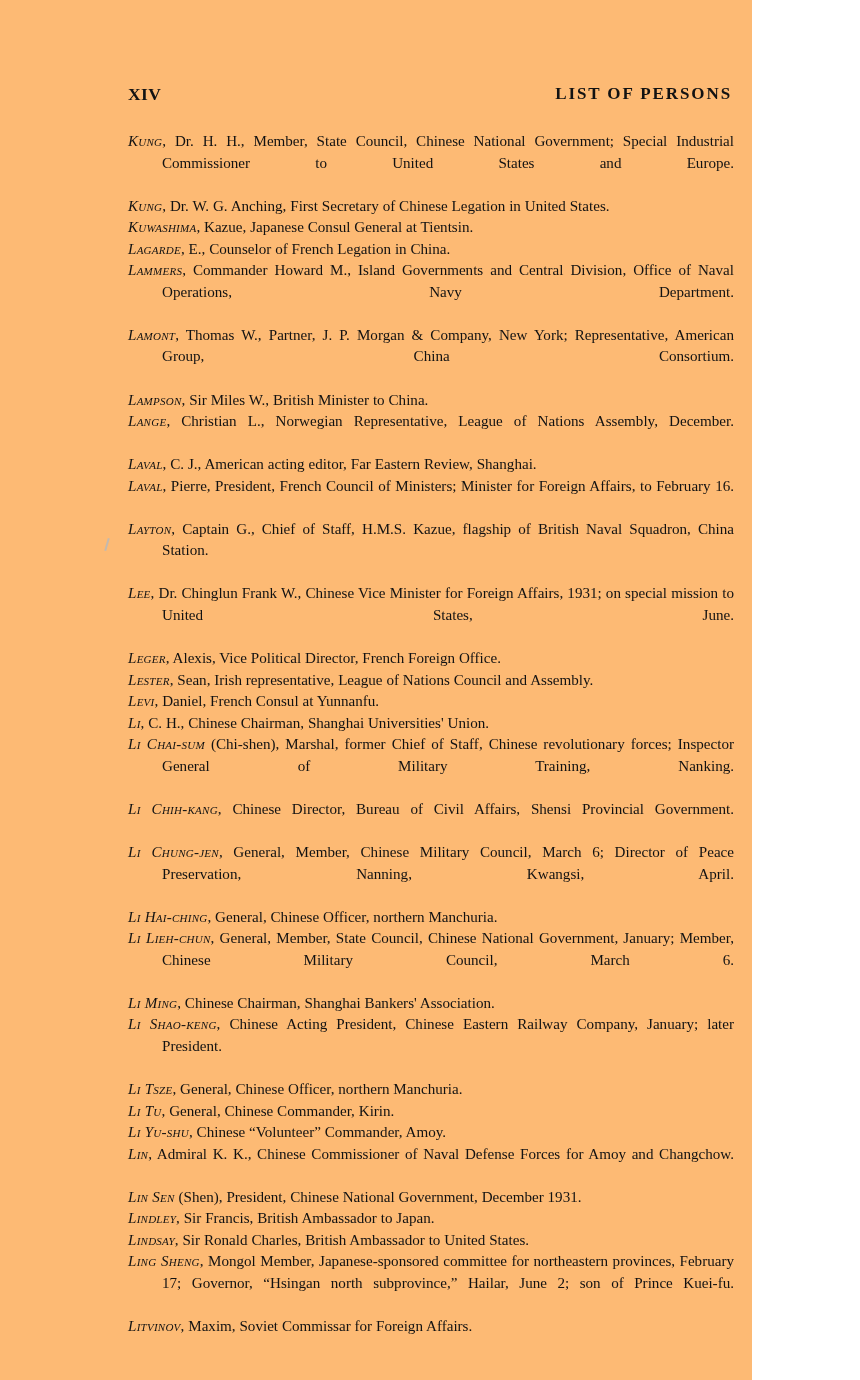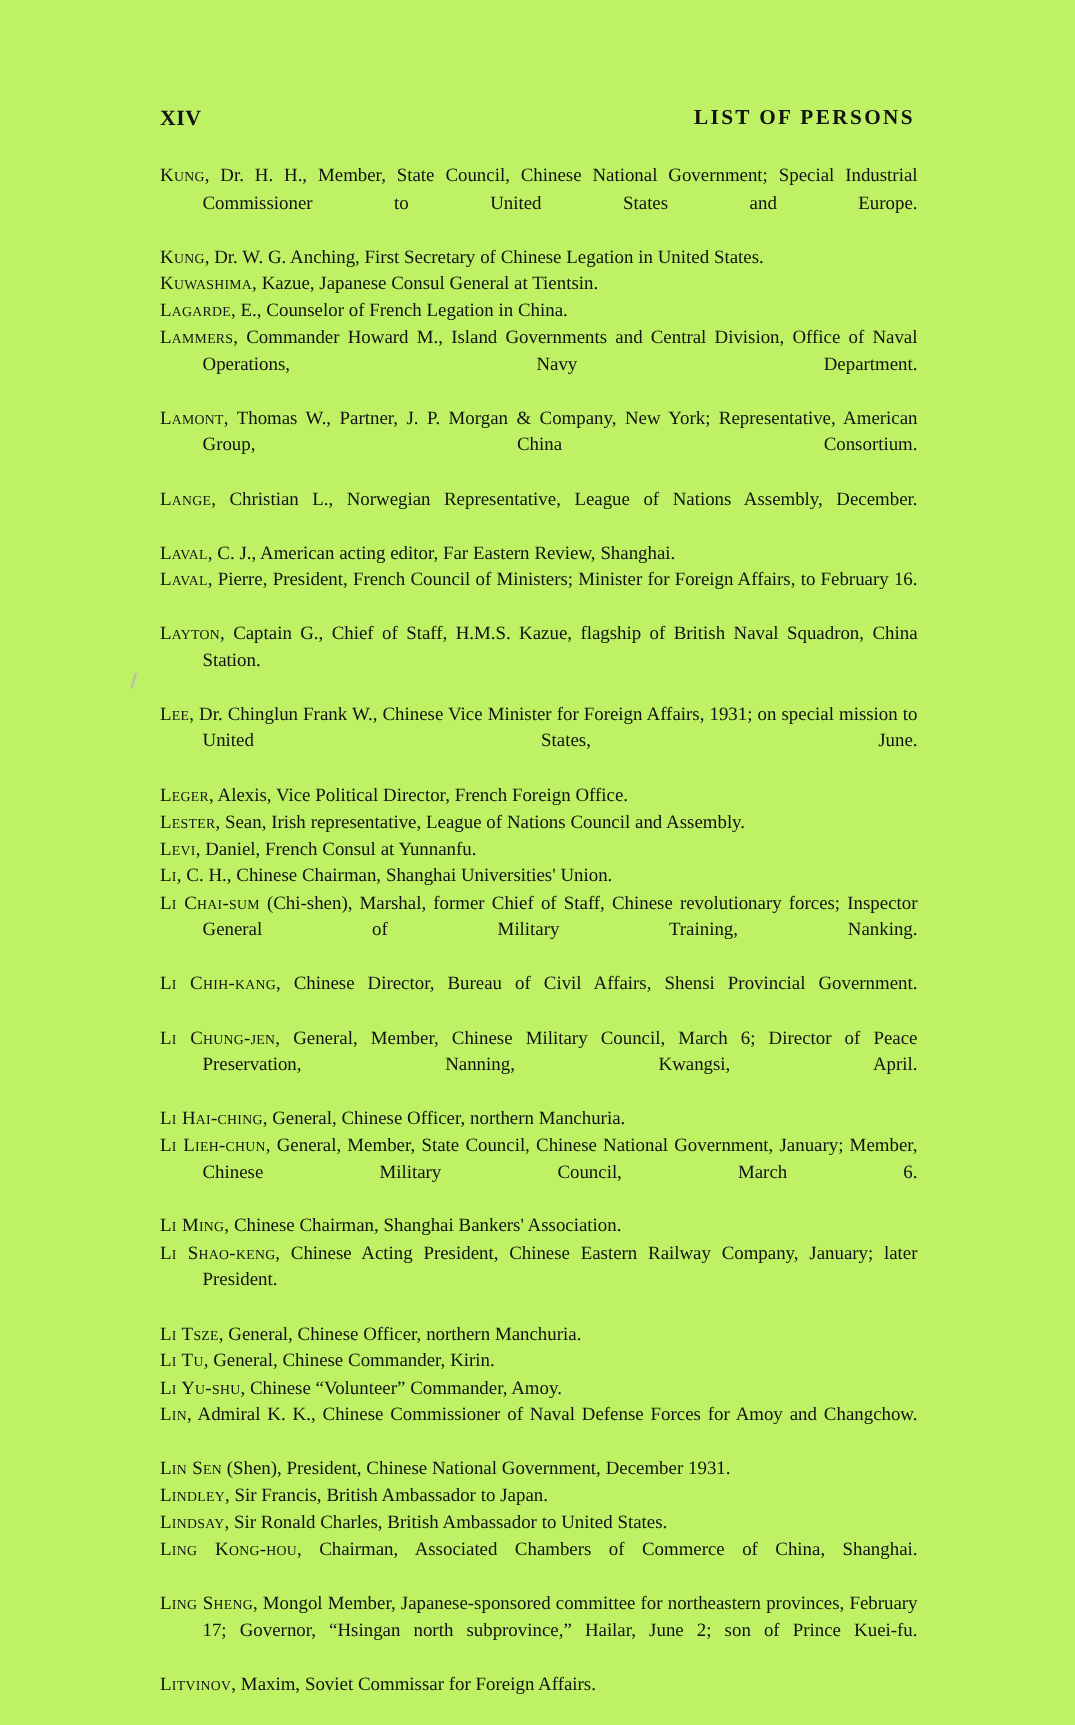--- a/index.html
+++ b/index.html
@@ -12,25 +12,25 @@
     width: 860px;
     height: 1380px;
     font-family: "Liberation Serif", "DejaVu Serif", serif;
     color: #121212;
     position: relative;
     overflow: hidden;
   }
 
   .page {
     position: relative;
-    width: 860px;
+    width: 752px;
     height: 1380px;
     box-sizing: border-box;
     padding: 0;
-    background: #bef264;
+    background: #fdba74;
   }
 
   
   .running-head {
     position: absolute;
     top: 84px;
     left: 128px;
     width: 604px;
     height: 26px;
   }
@@ -80,20 +80,21 @@
   .entry::after {
     content: "";
     display: inline-block;
     width: 100%;
   }
   .entry.single::after { content: none; display: none; }
 
   .sc {
     font-variant: small-caps;
     letter-spacing: 0.25px;
+    font-style: italic;
   }
   .it {
   }
 
   
   .margin-tick {
     position: absolute;
     left: 106px;
     top: 538px;
     width: 2px;
@@ -115,20 +116,21 @@
 
   <div class="margin-tick"></div>
 
   <div class="entry-list">
       <p class="entry"><span class="sc">Kung</span><span>, Dr. H. H., Member, State Council, Chinese National Government; Special Industrial Commissioner to United States and Europe.</span></p>
       <p class="entry single"><span class="sc">Kung</span><span>, Dr. W. G. Anching, First Secretary of Chinese Legation in United States.</span></p>
       <p class="entry single"><span class="sc">Kuwashima</span><span>, Kazue, Japanese Consul General at Tientsin.</span></p>
       <p class="entry single"><span class="sc">Lagarde</span><span>, E., Counselor of French Legation in China.</span></p>
       <p class="entry"><span class="sc">Lammers</span><span>, Commander Howard M., Island Governments and Central Division, Office of Naval Operations, Navy Department.</span></p>
       <p class="entry"><span class="sc">Lamont</span><span>, Thomas W., Partner, J. P. Morgan &amp; Company, New York; Representative, American Group, China Consortium.</span></p>
+      <p class="entry single"><span class="sc">Lampson</span><span>, Sir Miles W., British Minister to China.</span></p>
       <p class="entry"><span class="sc">Lange</span><span>, Christian L., Norwegian Representative, League of Nations Assembly, December.</span></p>
       <p class="entry single"><span class="sc">Laval</span><span>, C. J., American acting editor, </span><span class="it">Far Eastern Review</span><span>, Shanghai.</span></p>
       <p class="entry"><span class="sc">Laval</span><span>, Pierre, President, French Council of Ministers; Minister for Foreign Affairs, to February 16.</span></p>
       <p class="entry"><span class="sc">Layton</span><span>, Captain G., Chief of Staff, H.M.S. </span><span class="it">Kazue</span><span>, flagship of British Naval Squadron, China Station.</span></p>
       <p class="entry"><span class="sc">Lee</span><span>, Dr. Chinglun Frank W., Chinese Vice Minister for Foreign Affairs, 1931; on special mission to United States, June.</span></p>
       <p class="entry single"><span class="sc">Leger</span><span>, Alexis, Vice Political Director, French Foreign Office.</span></p>
       <p class="entry single"><span class="sc">Lester</span><span>, Sean, Irish representative, League of Nations Council and Assembly.</span></p>
       <p class="entry single"><span class="sc">Levi</span><span>, Daniel, French Consul at Yunnanfu.</span></p>
       <p class="entry single"><span class="sc">Li</span><span>, C. H., Chinese Chairman, Shanghai Universities' Union.</span></p>
       <p class="entry"><span class="sc">Li Chai-sum</span><span> (Chi-shen), Marshal, former Chief of Staff, Chinese revolutionary forces; Inspector General of Military Training, Nanking.</span></p>
@@ -138,18 +140,17 @@
       <p class="entry"><span class="sc">Li Lieh-chun</span><span>, General, Member, State Council, Chinese National Government, January; Member, Chinese Military Council, March 6.</span></p>
       <p class="entry single"><span class="sc">Li Ming</span><span>, Chinese Chairman, Shanghai Bankers' Association.</span></p>
       <p class="entry"><span class="sc">Li Shao-keng</span><span>, Chinese Acting President, Chinese Eastern Railway Company, January; later President.</span></p>
       <p class="entry single"><span class="sc">Li Tsze</span><span>, General, Chinese Officer, northern Manchuria.</span></p>
       <p class="entry single"><span class="sc">Li Tu</span><span>, General, Chinese Commander, Kirin.</span></p>
       <p class="entry single"><span class="sc">Li Yu-shu</span><span>, Chinese “Volunteer” Commander, Amoy.</span></p>
       <p class="entry"><span class="sc">Lin</span><span>, Admiral K. K., Chinese Commissioner of Naval Defense Forces for Amoy and Changchow.</span></p>
       <p class="entry single"><span class="sc">Lin Sen</span><span> (Shen), President, Chinese National Government, December 1931.</span></p>
       <p class="entry single"><span class="sc">Lindley</span><span>, Sir Francis, British Ambassador to Japan.</span></p>
       <p class="entry single"><span class="sc">Lindsay</span><span>, Sir Ronald Charles, British Ambassador to United States.</span></p>
-      <p class="entry"><span class="sc">Ling Kong-hou</span><span>, Chairman, Associated Chambers of Commerce of China, Shanghai.</span></p>
       <p class="entry"><span class="sc">Ling Sheng</span><span>, Mongol Member, Japanese-sponsored committee for northeastern provinces, February 17; Governor, “Hsingan north subprovince,” Hailar, June 2; son of Prince Kuei-fu.</span></p>
       <p class="entry single"><span class="sc">Litvinov</span><span>, Maxim, Soviet Commissar for Foreign Affairs.</span></p>
     </div>
 
 </div>
 
 </body></html>

